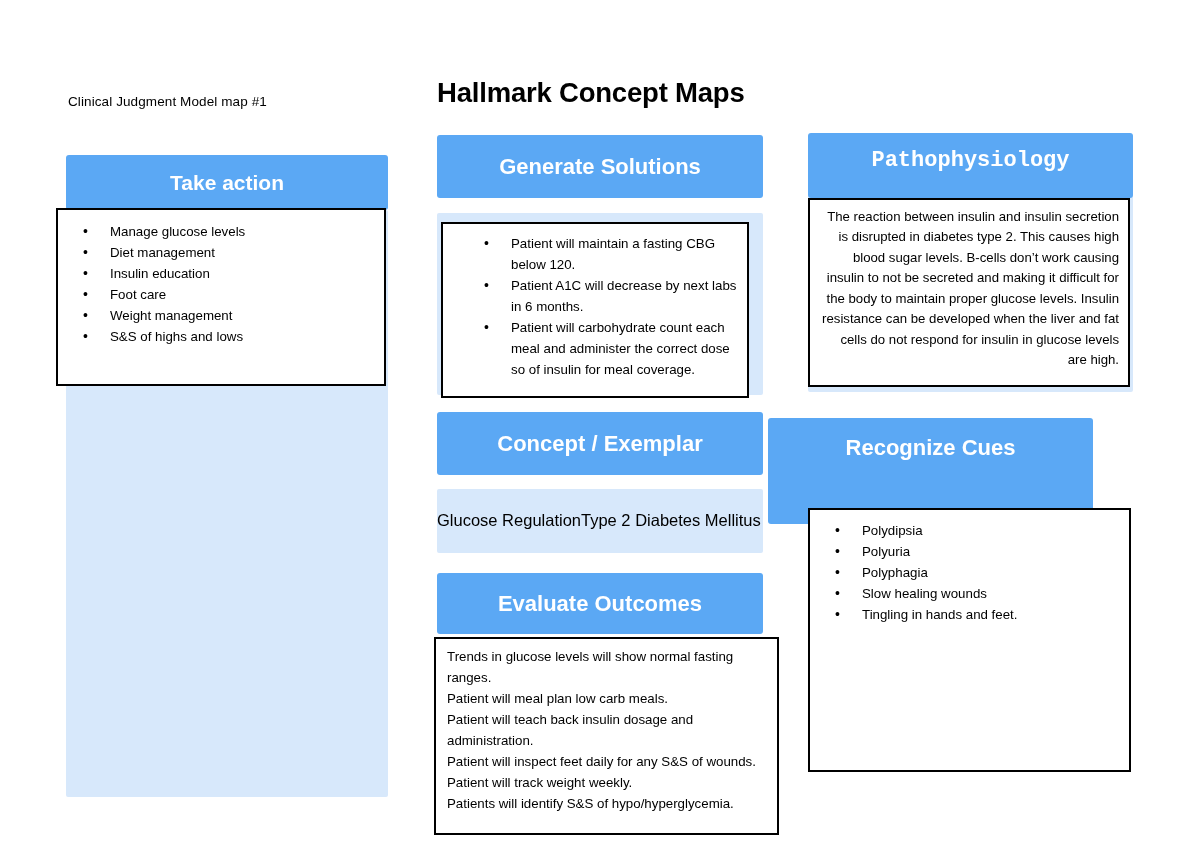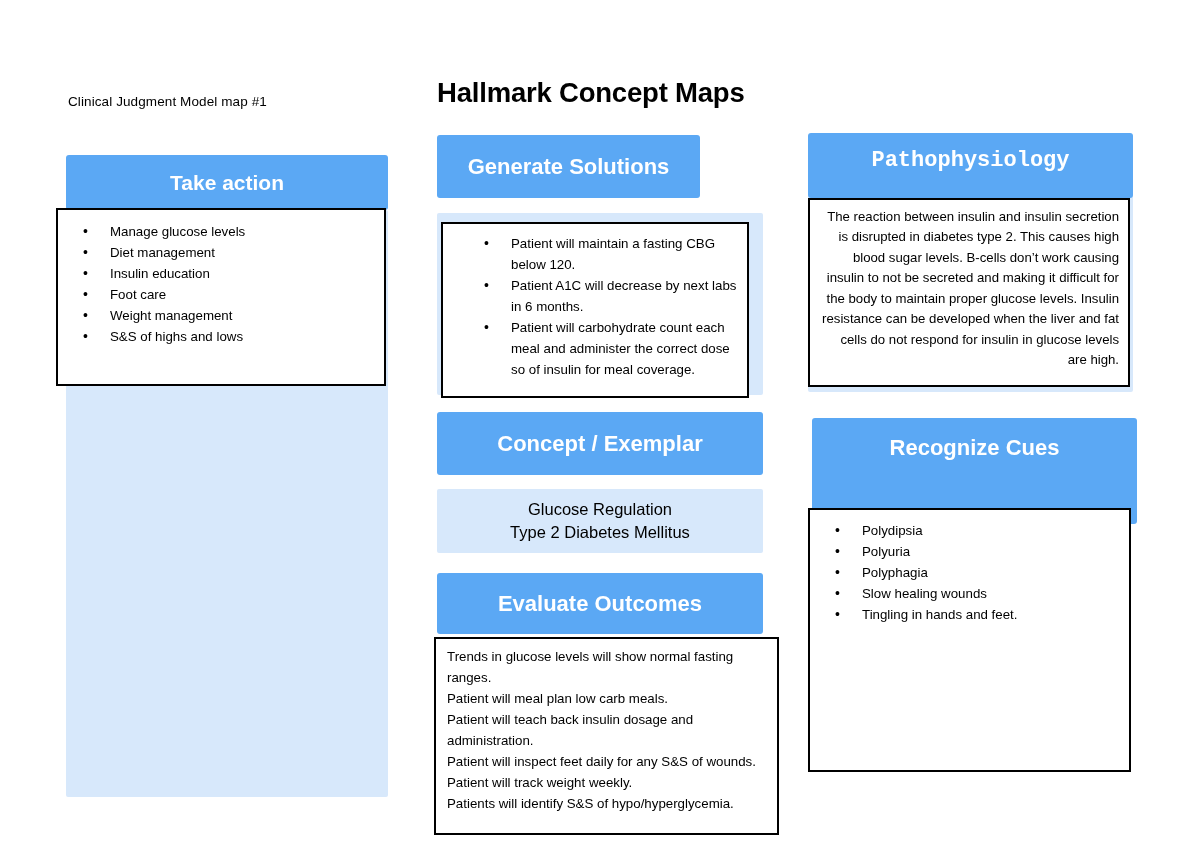--- a/index.html
+++ b/index.html
@@ -115,21 +115,21 @@
   }
   #take-action-box {
     left: 56px; top: 208px;
     width: 330px; height: 178px;
     padding-top: 11px;
   }
 
   
   #generate-solutions-header {
     left: 437px; top: 135px;
-    width: 263px; height: 63px;
+    width: 326px; height: 63px;
   }
   #generate-solutions-header .hdr-label { font-size: 22px; padding-top: 12px; }
   #generate-solutions-panel {
     left: 437px; top: 213px;
     width: 326px; height: 182px;
   }
   #generate-solutions-box {
     left: 441px; top: 222px;
     width: 308px; height: 176px;
     padding-top: 9px;
@@ -140,22 +140,20 @@
   #concept-exemplar-header {
     left: 437px; top: 412px;
     width: 326px; height: 63px;
   }
   #concept-exemplar-header .hdr-label { font-size: 22px; padding-top: 12px; }
   #concept-exemplar-panel {
     left: 437px; top: 489px;
     width: 326px; height: 64px;
     display: flex;
     align-items: center;
-    justify-content: center;
-    flex-direction: column;
   }
   #concept-exemplar-panel .cline {
     font-size: 16.5px;
     line-height: 1.42;
     text-align: center;
     color: #000;
   }
 
   
   #evaluate-outcomes-header {
@@ -181,21 +179,21 @@
   }
   #pathophysiology-box {
     left: 808px; top: 198px;
     width: 322px; height: 189px;
     padding: 7px 9px 0 11px;
     text-align: right;
   }
 
   
   #recognize-cues-header {
-    left: 812px; top: 418px;
+    left: 768px; top: 418px;
     width: 325px; height: 106px;
   }
   #recognize-cues-header .hdr-label { font-size: 22px; padding-top: 10px; }
   #recognize-cues-box {
     left: 808px; top: 508px;
     width: 323px; height: 264px;
     padding-top: 10px;
   }
   #recognize-cues-box ul.bullets { }
 </style>

